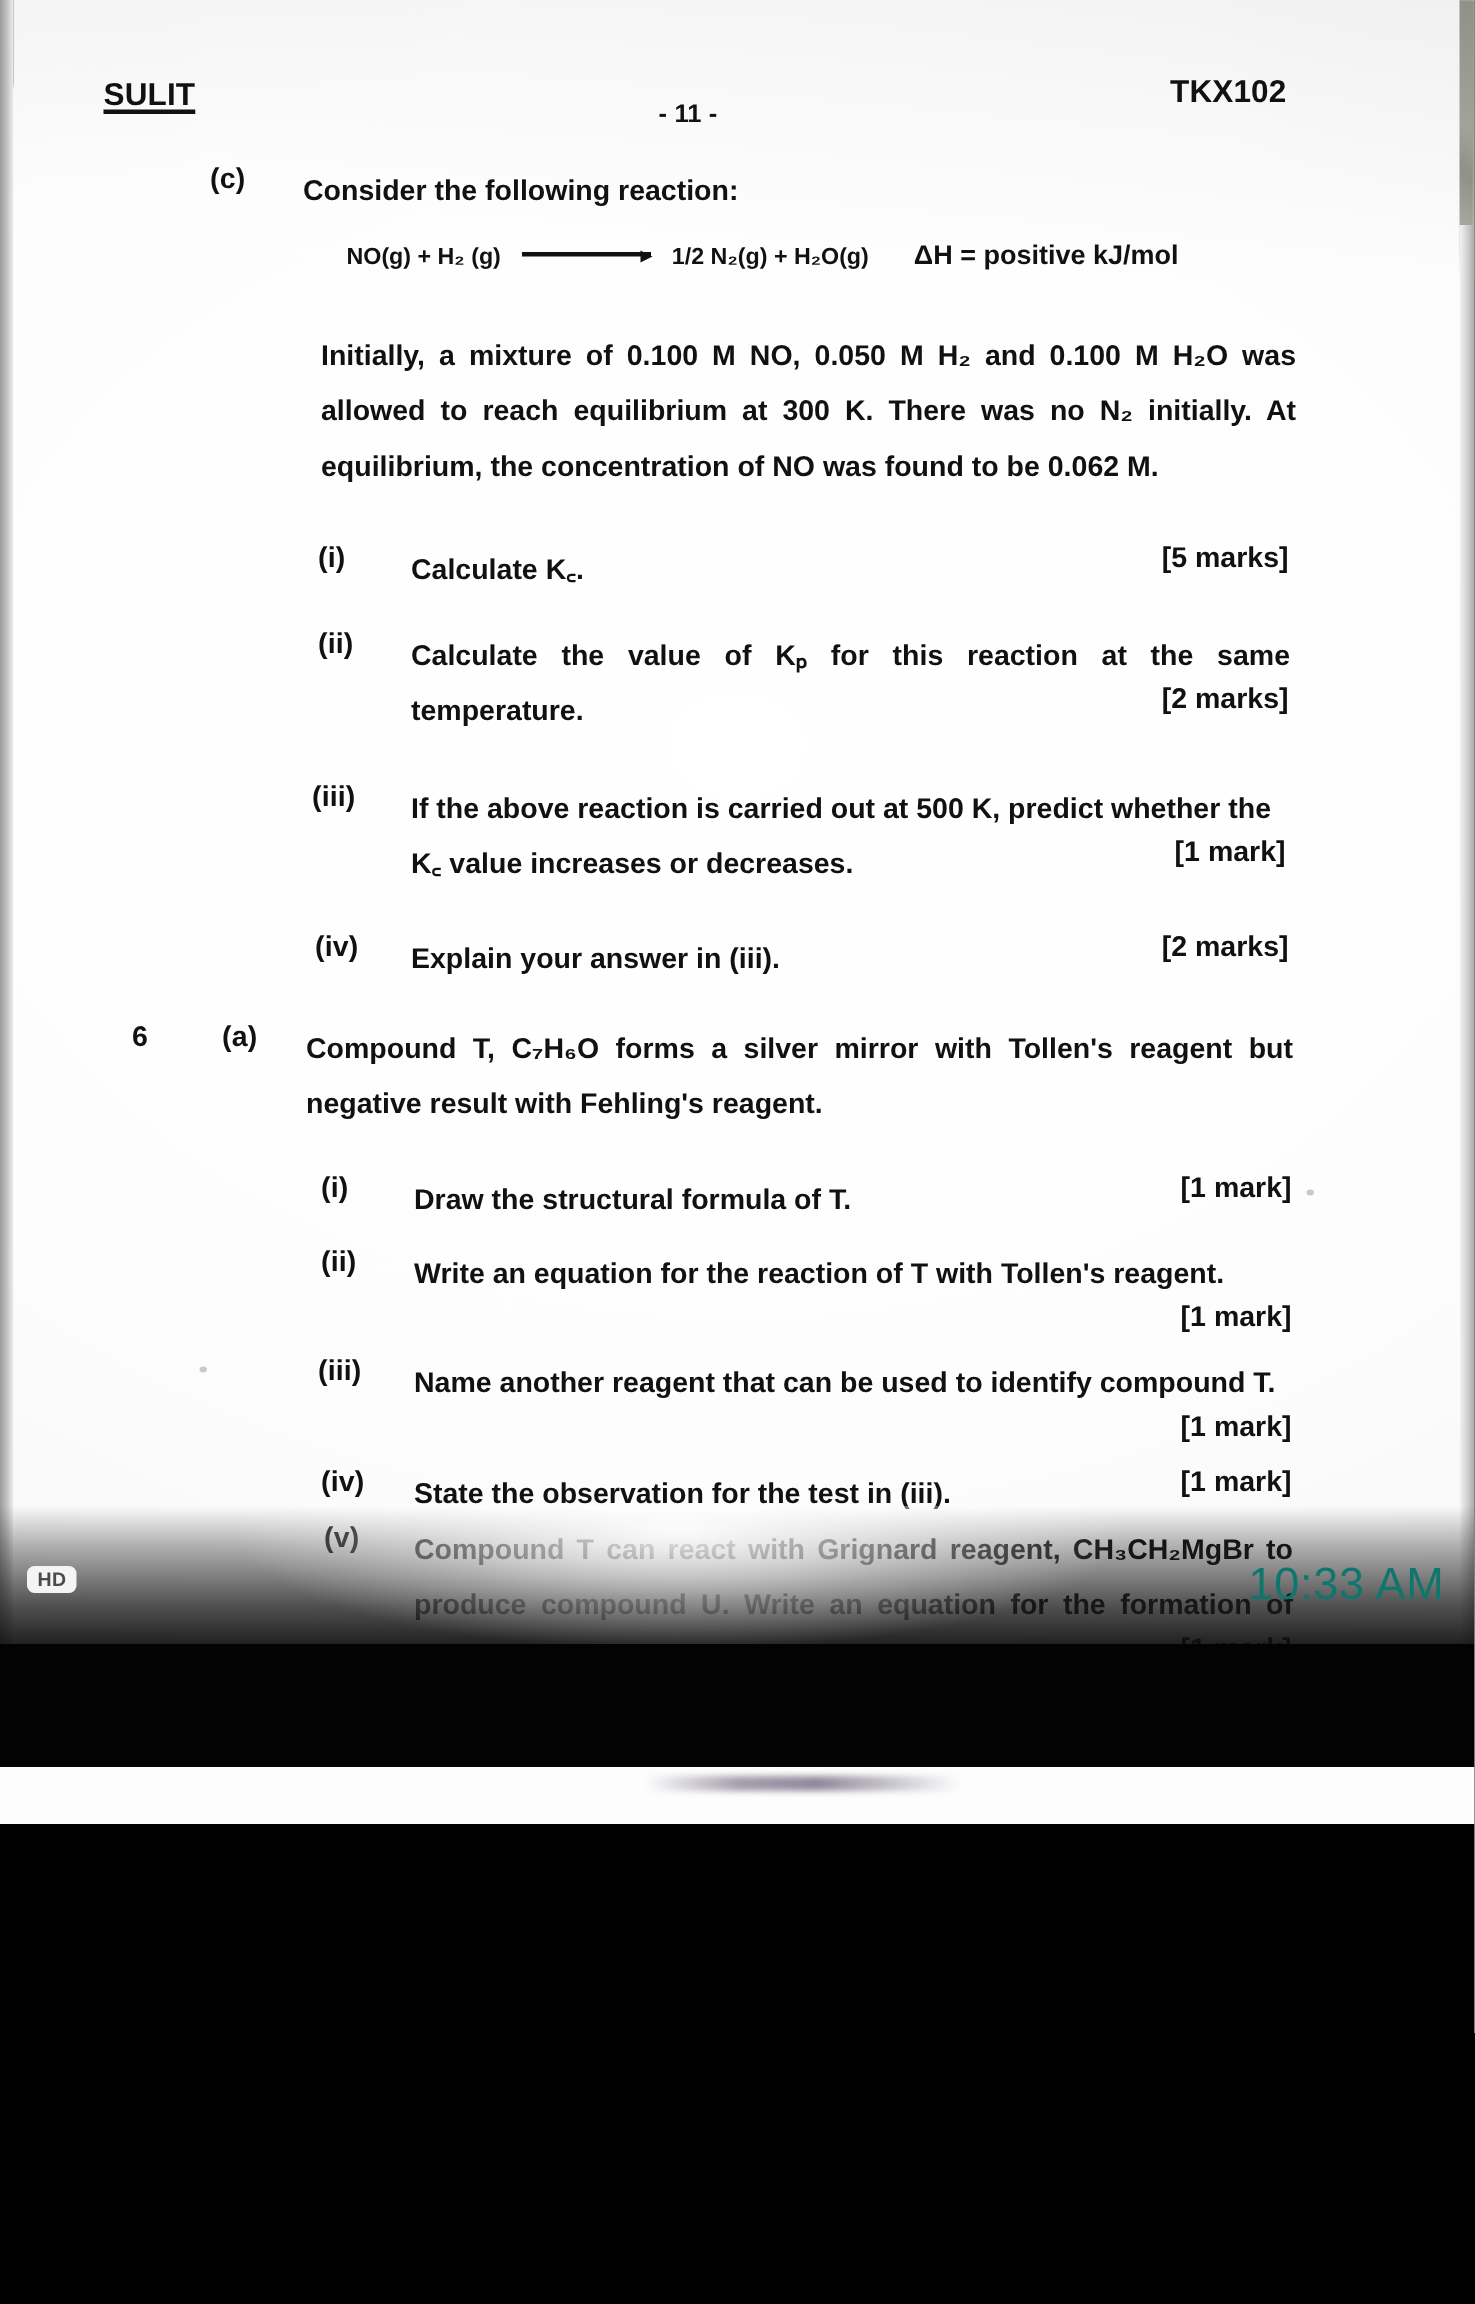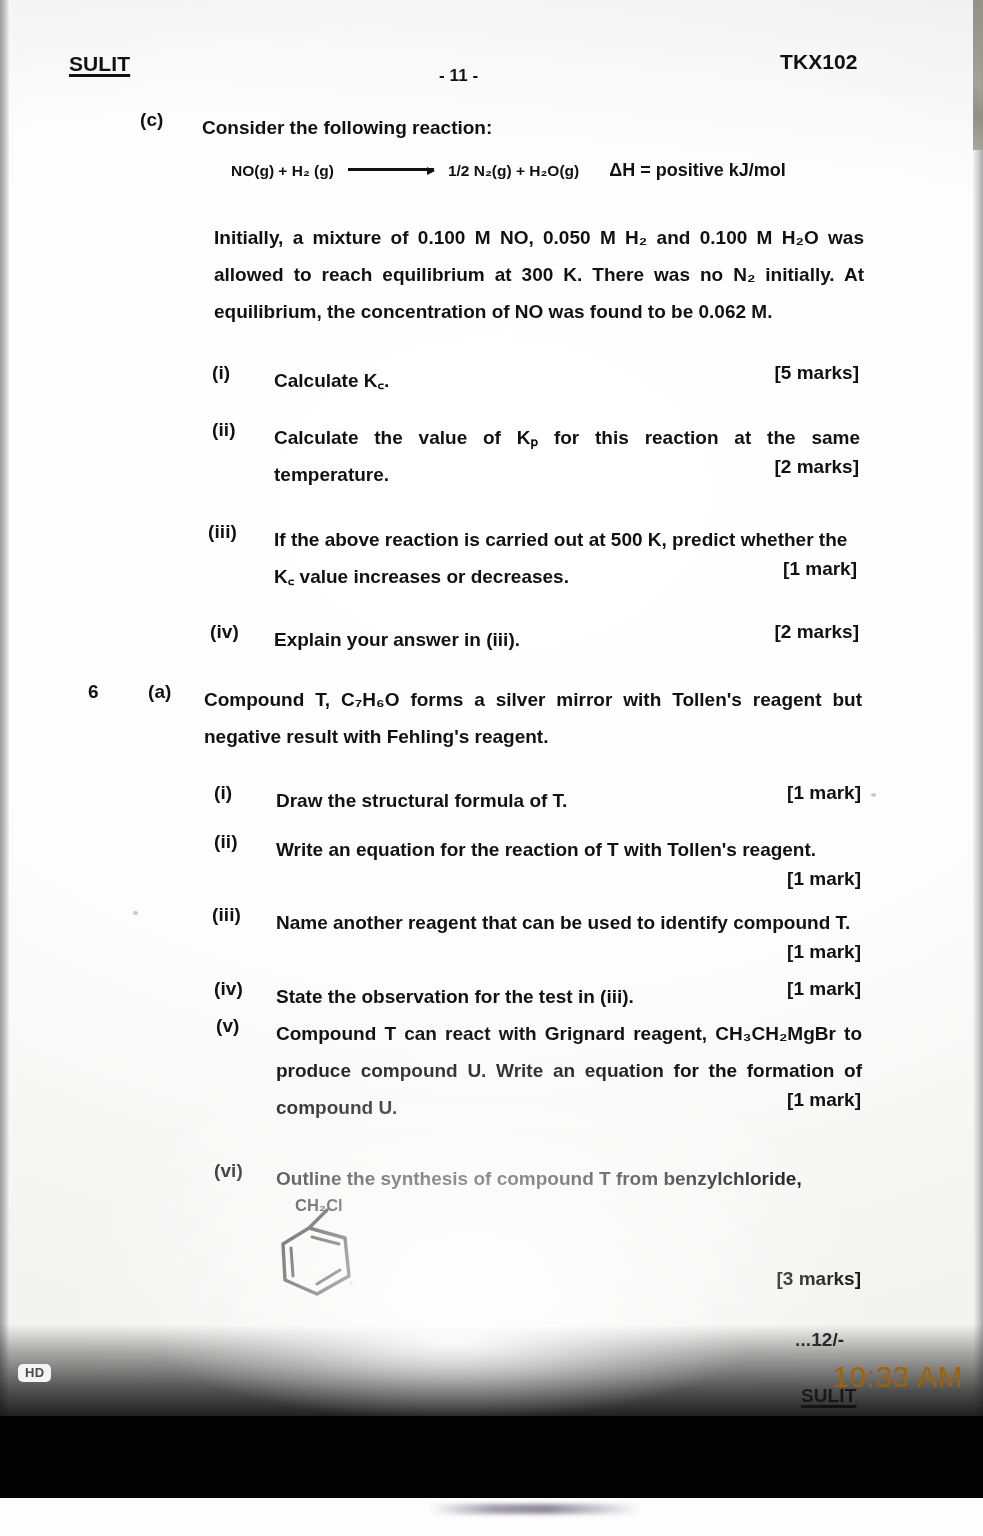--- a/index.html
+++ b/index.html
@@ -7,21 +7,21 @@
     padding: 0;
     background: #000;
   }
   body {
     font-family: "Liberation Sans", sans-serif;
   }
 
   #screen {
     position: relative;
     width: 983px;
-    height: 1536px;
+    height: 1216px;
     overflow: hidden;
     background: #ffffff;
   }
 
   
   .backdrop {
     position: absolute;
     inset: 0;
     background: #ffffff;
   }
@@ -212,21 +212,21 @@
     font-weight: bold;
     padding: 2px 7px 3px;
     border-radius: 5px;
     line-height: 1;
     letter-spacing: .3px;
   }
   .clock {
     position: absolute;
     right: 20px;
     bottom: 142px;
-    color: #a16207;
+    color: #0f766e;
     font-size: 30px;
     letter-spacing: .5px;
     font-weight: normal;
   }
   .black-band {
     position: absolute;
     left: 0;
     bottom: 38px;
     width: 983px;
     height: 82px;

